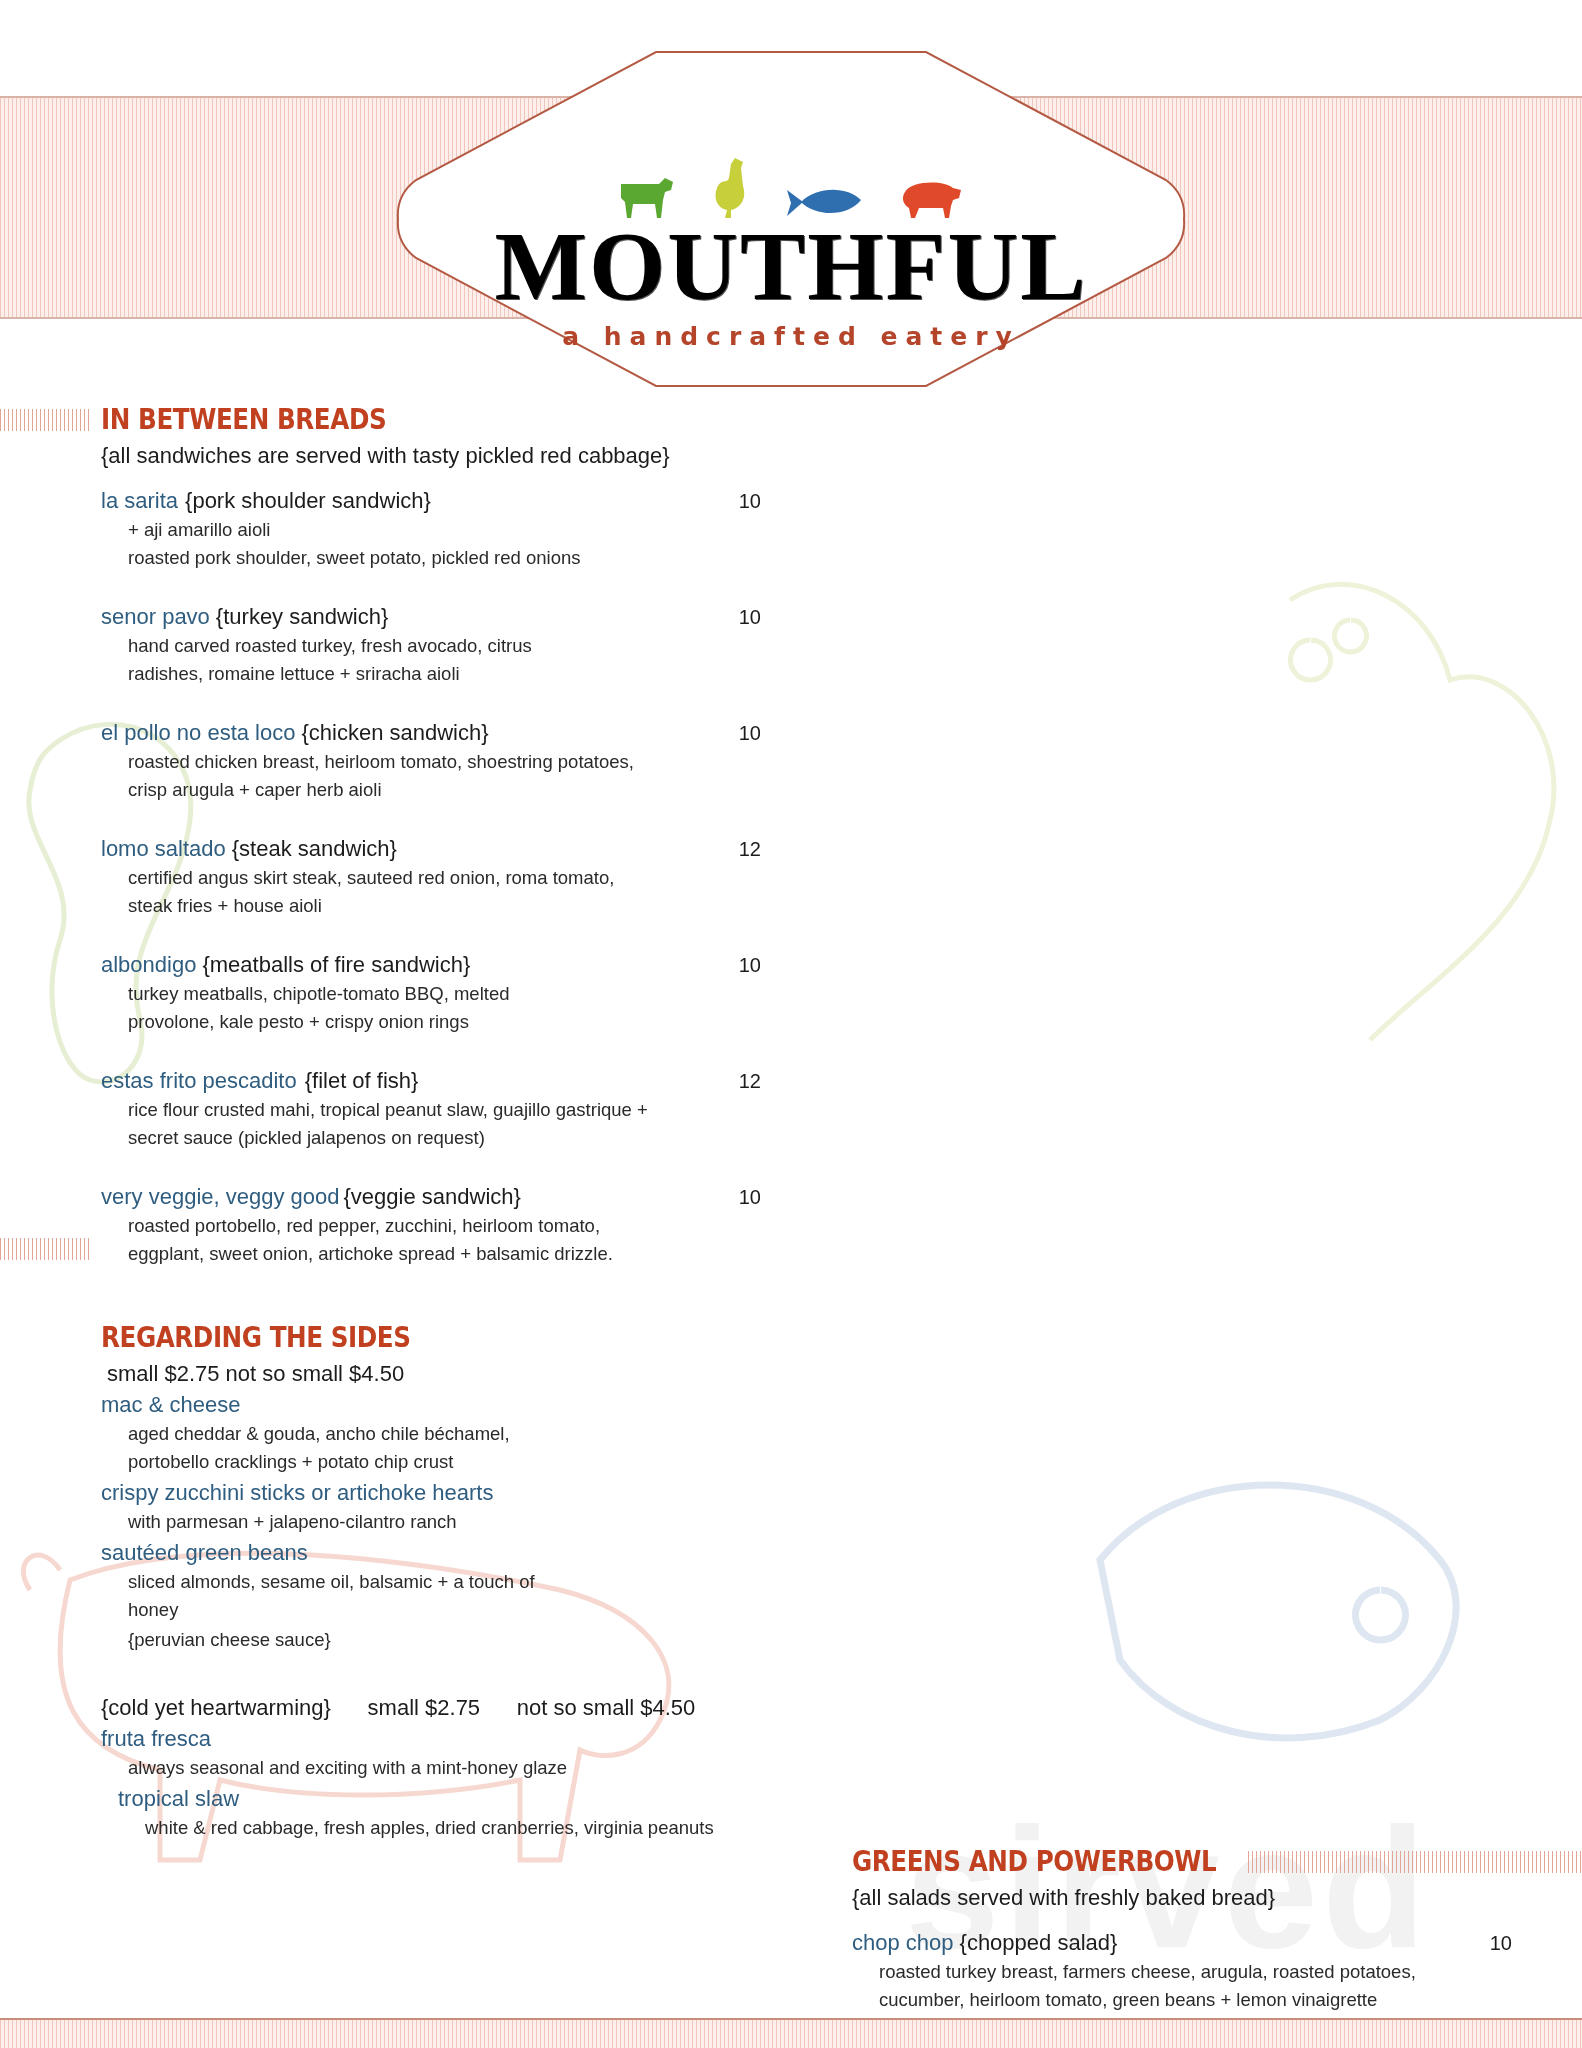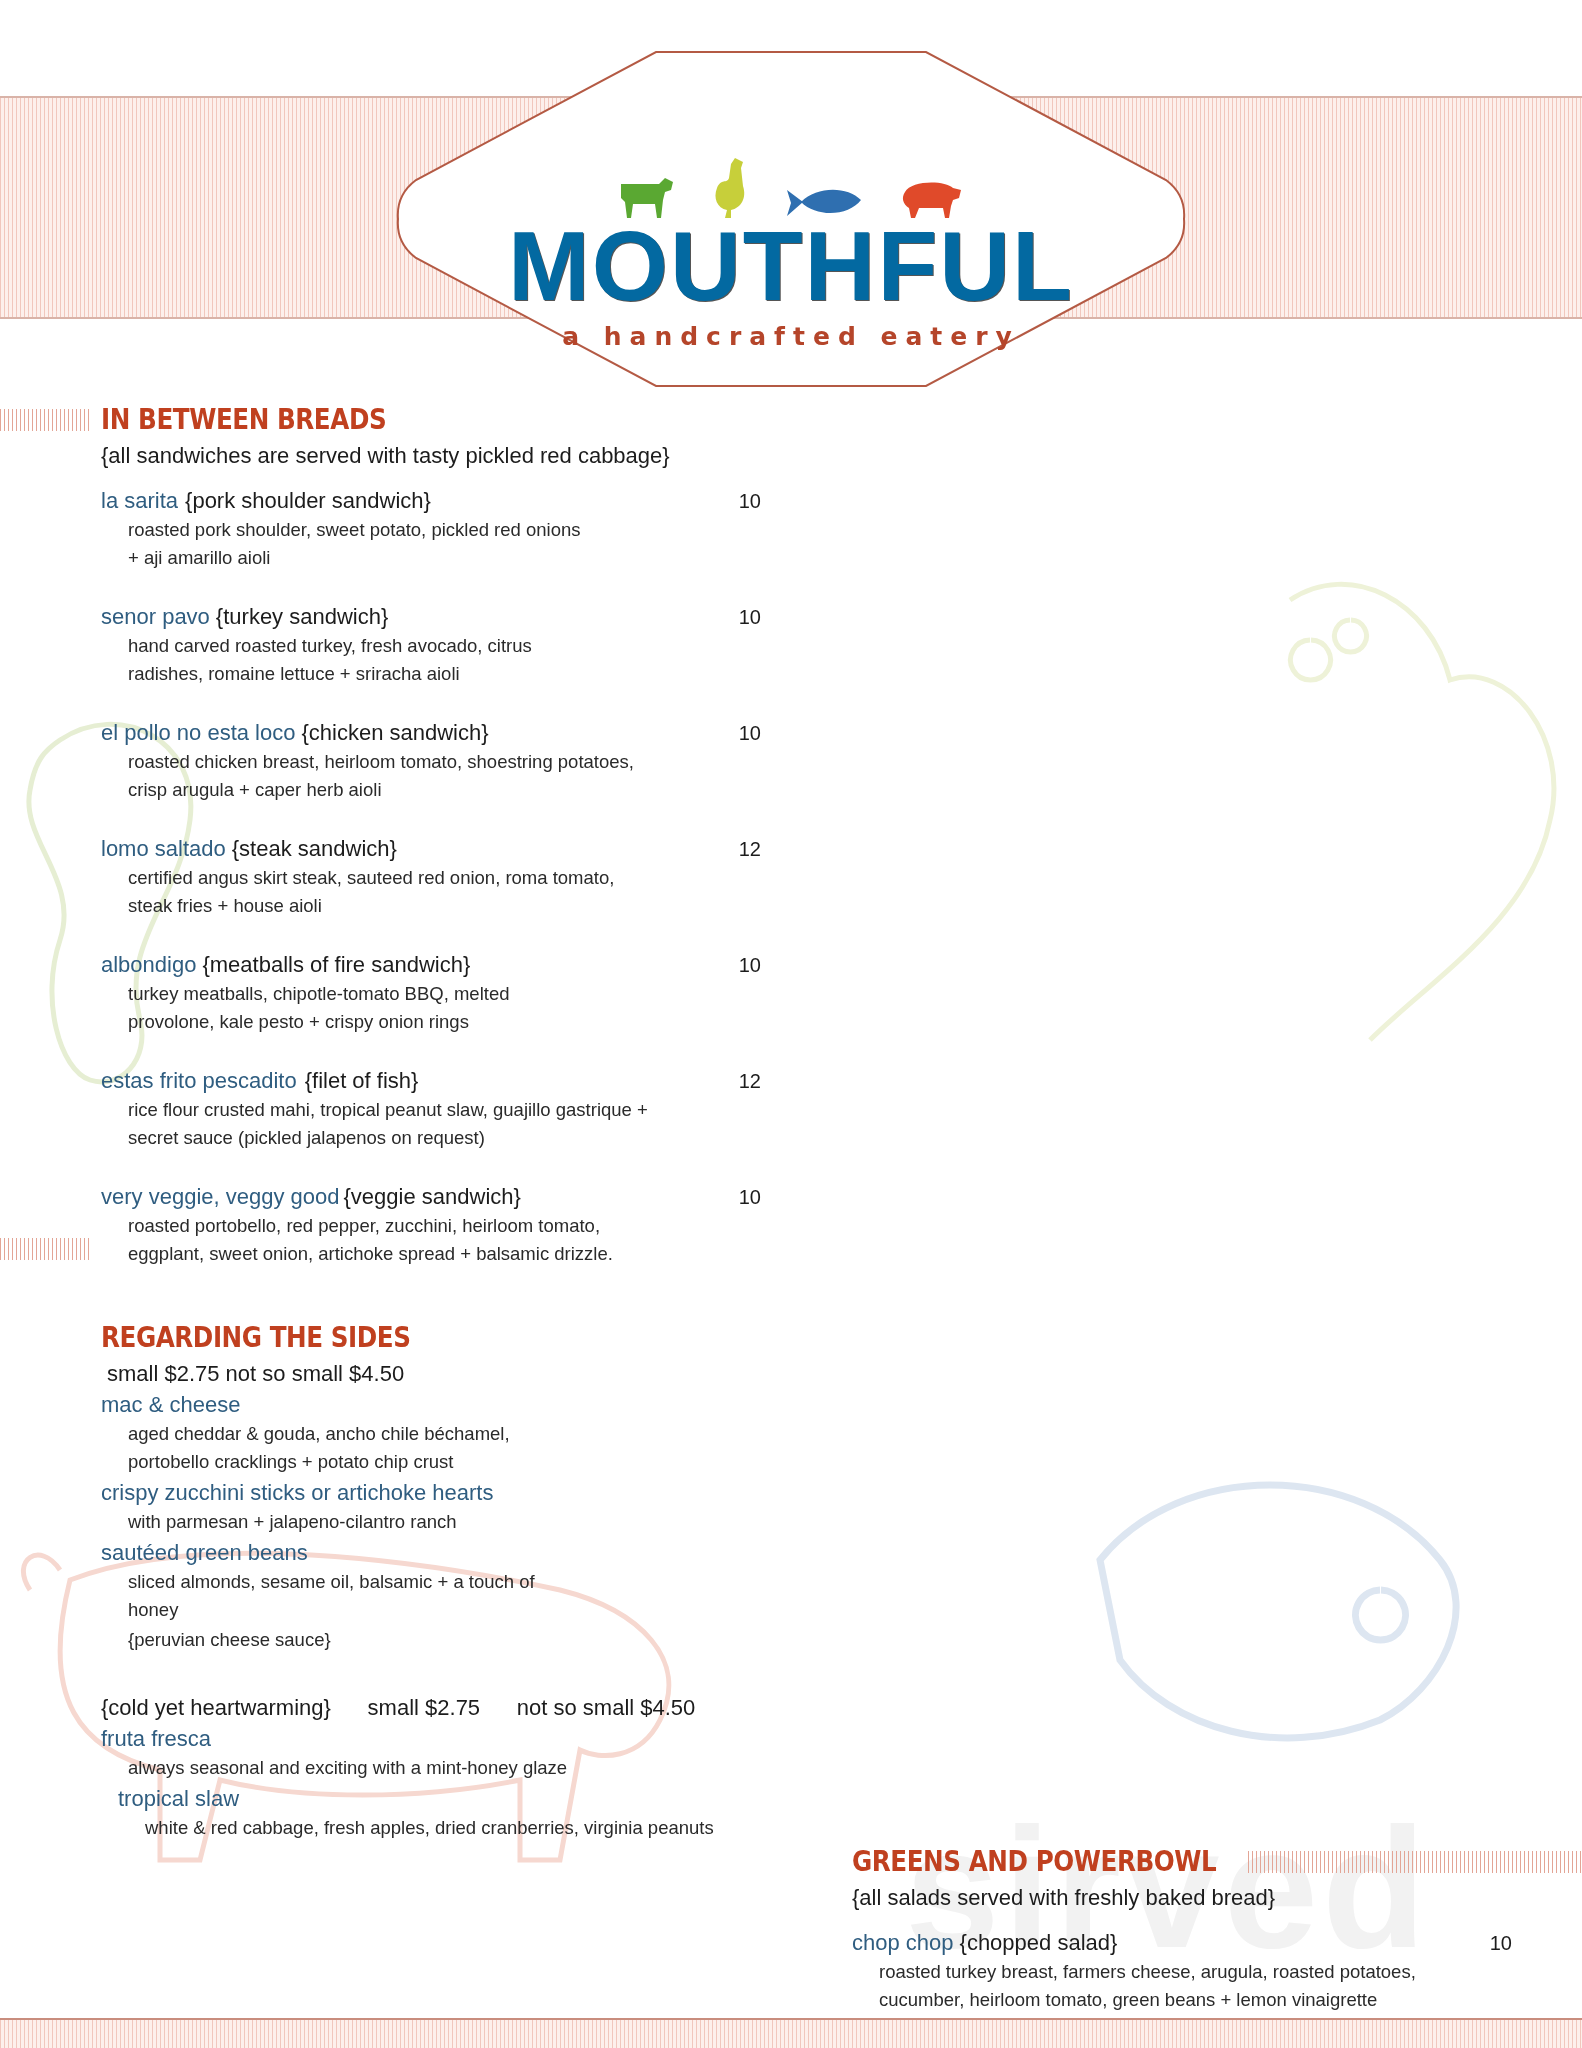--- a/index.html
+++ b/index.html
@@ -22,22 +22,22 @@
   .logo-badge {
     position: absolute; left: 396px; top: 50px; width: 790px; height: 338px;
   }
   .logo-badge svg.badge { position: absolute; left: 0; top: 0; }
   .animals {
     position: absolute; left: 0; top: 70px; width: 790px; height: 100px;
     display: flex; justify-content: center; gap: 38px; align-items: flex-end;
   }
   .wordmark {
     position: absolute; left: 0; top: 160px; width: 790px; text-align: center;
-    font-family: Liberation Sans, sans-serif; font-weight: bold; font-size: 98px; letter-spacing: 2px;
-    color: #0369a1;
+    font-family: Liberation Serif, serif; font-weight: bold; font-size: 98px; letter-spacing: 2px;
+    color: #000000;
     text-shadow: 1px 1px 0 #555;
   }
   .tagline {
     position: absolute; left: 0; top: 272px; width: 790px; text-align: center;
     font-family: "DejaVu Sans", sans-serif; font-weight: bold; font-size: 25px; letter-spacing: 8px;
     color: #b5452a;
   }
 
   .col { position: absolute; top: 400px; }
   .col-left { left: 101px; width: 660px; }
@@ -112,22 +112,22 @@
 
 <div class="col col-left content">
   <div class="head-stripe" style="left:-101px;top:9px;width:90px;"></div>
   <div class="section-head">IN BETWEEN BREADS</div>
   <div class="subnote">{all sandwiches are served with tasty pickled red cabbage}</div>
 
   <div id="breads-list" style="margin-top:14px">
       <div class="item">
         <div class="item-title"><span class="item-name">la sarita</span><span class="item-sub" style="margin-left: 7px;">{pork shoulder sandwich}</span></div>
         <div class="price">10</div>
+        <div class="desc">+ aji amarillo aioli</div>
         <div class="desc">roasted pork shoulder, sweet potato, pickled red onions</div>
-        <div class="desc">+ aji amarillo aioli</div>
       </div>
       <div class="item" style="margin-top: 30px;">
         <div class="item-title"><span class="item-name">senor pavo</span><span class="item-sub" style="margin-left: 6px;">{turkey sandwich}</span></div>
         <div class="price">10</div>
         <div class="desc">hand carved roasted turkey, fresh avocado, citrus</div>
         <div class="desc">radishes, romaine lettuce + sriracha aioli</div>
       </div>
       <div class="item" style="margin-top: 30px;">
         <div class="item-title"><span class="item-name">el pollo no esta loco</span><span class="item-sub" style="margin-left: 6px;">{chicken sandwich}</span></div>
         <div class="price">10</div>

